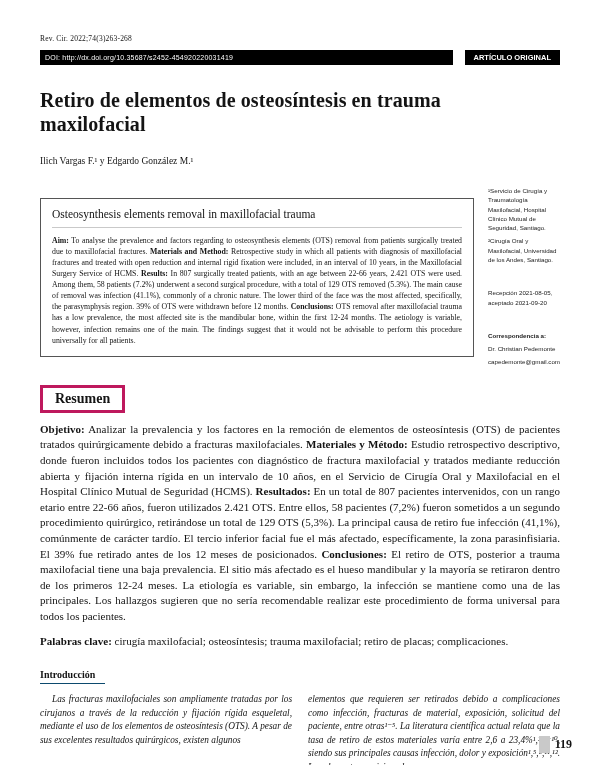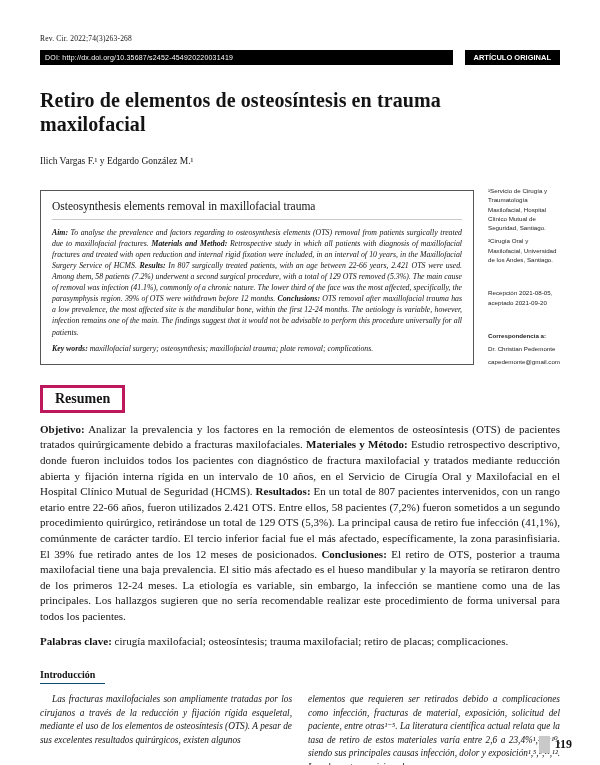--- a/index.html
+++ b/index.html
@@ -29,21 +29,21 @@
     margin: 24px 0 0 0; font-size: 20px; font-weight: bold;
     line-height: 1.18; max-width: 470px; letter-spacing: 0.1px;
   }
 
   .authors { margin-top: 18px; font-size: 9.5px; line-height: 1.55; }
 
   .main-row { display: flex; margin-top: 15px; gap: 14px; align-items: center; }
 
   .abstract-box { width: 414px; border: 1px solid #555; padding: 9px 11px 10px; }
   .box-title { font-size: 11.5px; padding-bottom: 7px; border-bottom: 1px solid #c9c9c9; }
-  .abstract-text { font-size: 7.8px; line-height: 1.42; text-align: justify; margin: 7px 0 0 0; font-style: italic; }
+  .abstract-text { font-size: 7.8px; line-height: 1.42; text-align: justify; margin: 7px 0 0 0; }
   .keywords { margin-top: 5px; }
 
   .sidebar {
     flex: 1; font-family: "Liberation Sans", sans-serif; font-size: 6.2px;
     line-height: 1.5; color: #222; padding-top: 2px;
   }
   .sidebar p { margin: 0 0 4px 0; }
   .sidebar .reception { margin-top: 24px; }
   .sidebar .corr-label { margin-top: 24px; font-weight: bold; }
 
@@ -84,21 +84,20 @@
 
     <div class="authors">
       <div>Ilich Vargas F.¹ y Edgardo González M.¹</div>
     </div>
 
     <div class="main-row">
 
       <div class="abstract-box">
         <div class="box-title">Osteosynthesis elements removal in maxillofacial trauma</div>
         <p class="abstract-text"><b>Aim:</b> To analyse the prevalence and factors regarding to osteosynthesis elements (OTS) removal from patients surgically treated due to maxillofacial fractures. <b>Materials and Method:</b> Retrospective study in which all patients with diagnosis of maxillofacial fractures and treated with open reduction and internal rigid fixation were included, in an interval of 10 years, in the Maxillofacial Surgery Service of HCMS. <b>Results:</b> In 807 surgically treated patients, with an age between 22-66 years, 2.421 OTS were used. Among them, 58 patients (7.2%) underwent a second surgical procedure, with a total of 129 OTS removed (5.3%). The main cause of removal was infection (41.1%), commonly of a chronic nature. The lower third of the face was the most affected, specifically, the parasymphysis region. 39% of OTS were withdrawn before 12 months. <b>Conclusions:</b> OTS removal after maxillofacial trauma has a low prevalence, the most affected site is the mandibular bone, within the first 12-24 months. The aetiology is variable, however, infection remains one of the main. The findings suggest that it would not be advisable to perform this procedure universally for all patients.</p>
-        <p class="abstract-text keywords"><b>Key words:</b> maxillofacial surgery; osteosynthesis; maxillofacial trauma; plate removal; complications.</p>
       </div>
 
       <aside class="sidebar">
         <p>¹Servicio de Cirugía y Traumatología Maxilofacial, Hospital Clínico Mutual de Seguridad, Santiago.</p>
         <p>²Cirugía Oral y Maxilofacial, Universidad de los Andes, Santiago.</p>
         <p class="reception">Recepción 2021-08-05, aceptado 2021-09-20</p>
         <p class="corr-label">Correspondencia a:</p>
         <p>Dr. Christian Pedemonte</p>
         <p>capedemonte@gmail.com</p>
       </aside>

